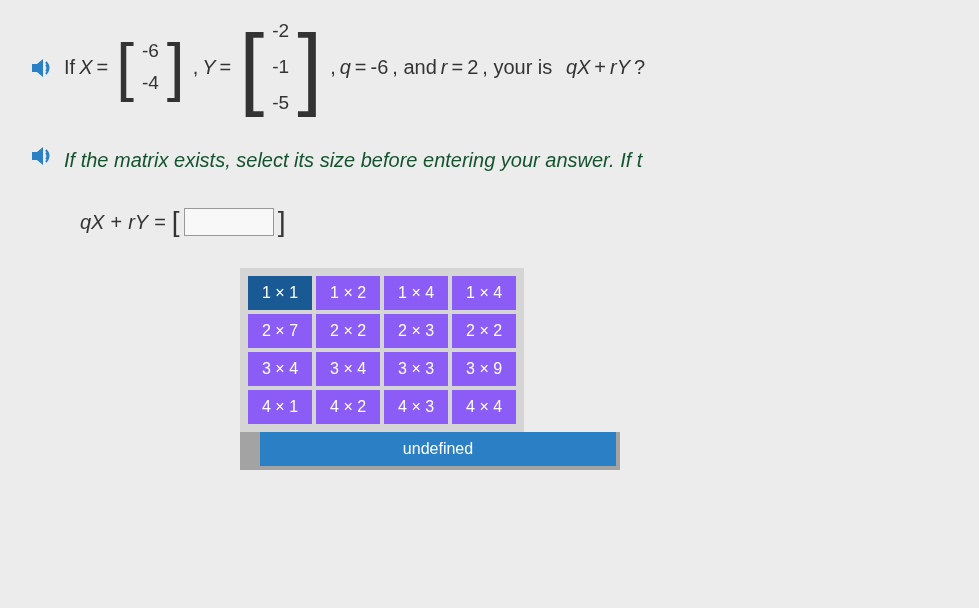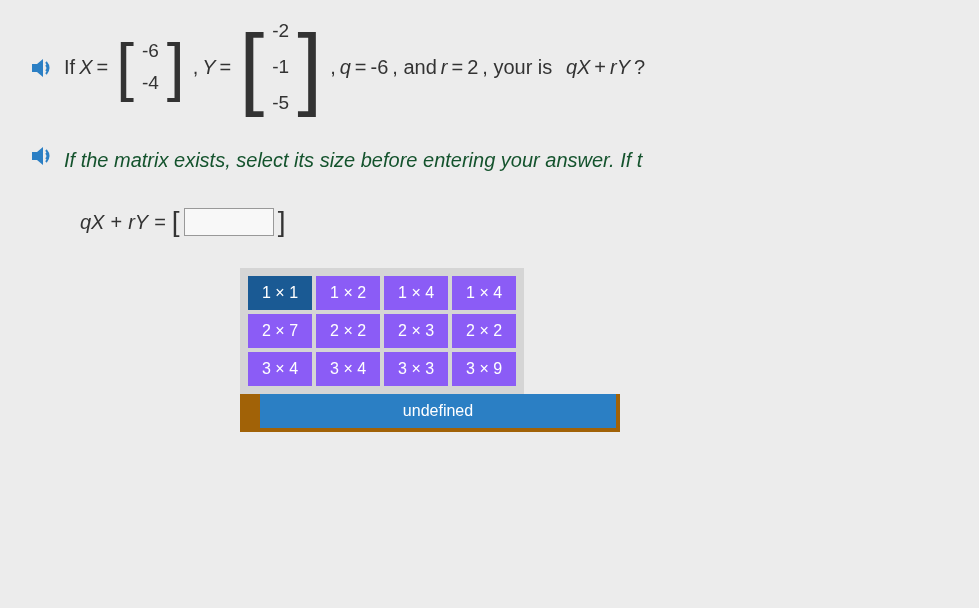--- a/index.html
+++ b/index.html
@@ -104,21 +104,21 @@
       background: #2b7fc4;
       color: #fff;
       text-align: center;
       padding: 8px;
       width: 100%;
       margin-top: 0;
       font-size: 16px;
       cursor: pointer;
     }
     .undef-wrap {
-      background: #a16207;
+      background: #a3a3a3;
       padding: 0 4px 4px 20px;
       display: inline-block;
       width: 380px;
     }
     .grid-container {
        display: inline-block;
     }
   </style>
 </head>
 <body>
@@ -212,19 +212,25 @@
         <td>2 × 2</td>
         <td>2 × 3</td>
         <td>2 × 2</td>
       </tr>
       <tr>
         <td>3 × 4</td>
         <td>3 × 4</td>
         <td>3 × 3</td>
         <td>3 × 9</td>
       </tr>
+      <tr>
+        <td>4 × 1</td>
+        <td>4 × 2</td>
+        <td>4 × 3</td>
+        <td>4 × 4</td>
+      </tr>
     </tbody>
       </table>
     <div class="undef-wrap">
       <div class="undef">undefined</div>
     </div>
   </div>
 </div>
 
 </body></html>

